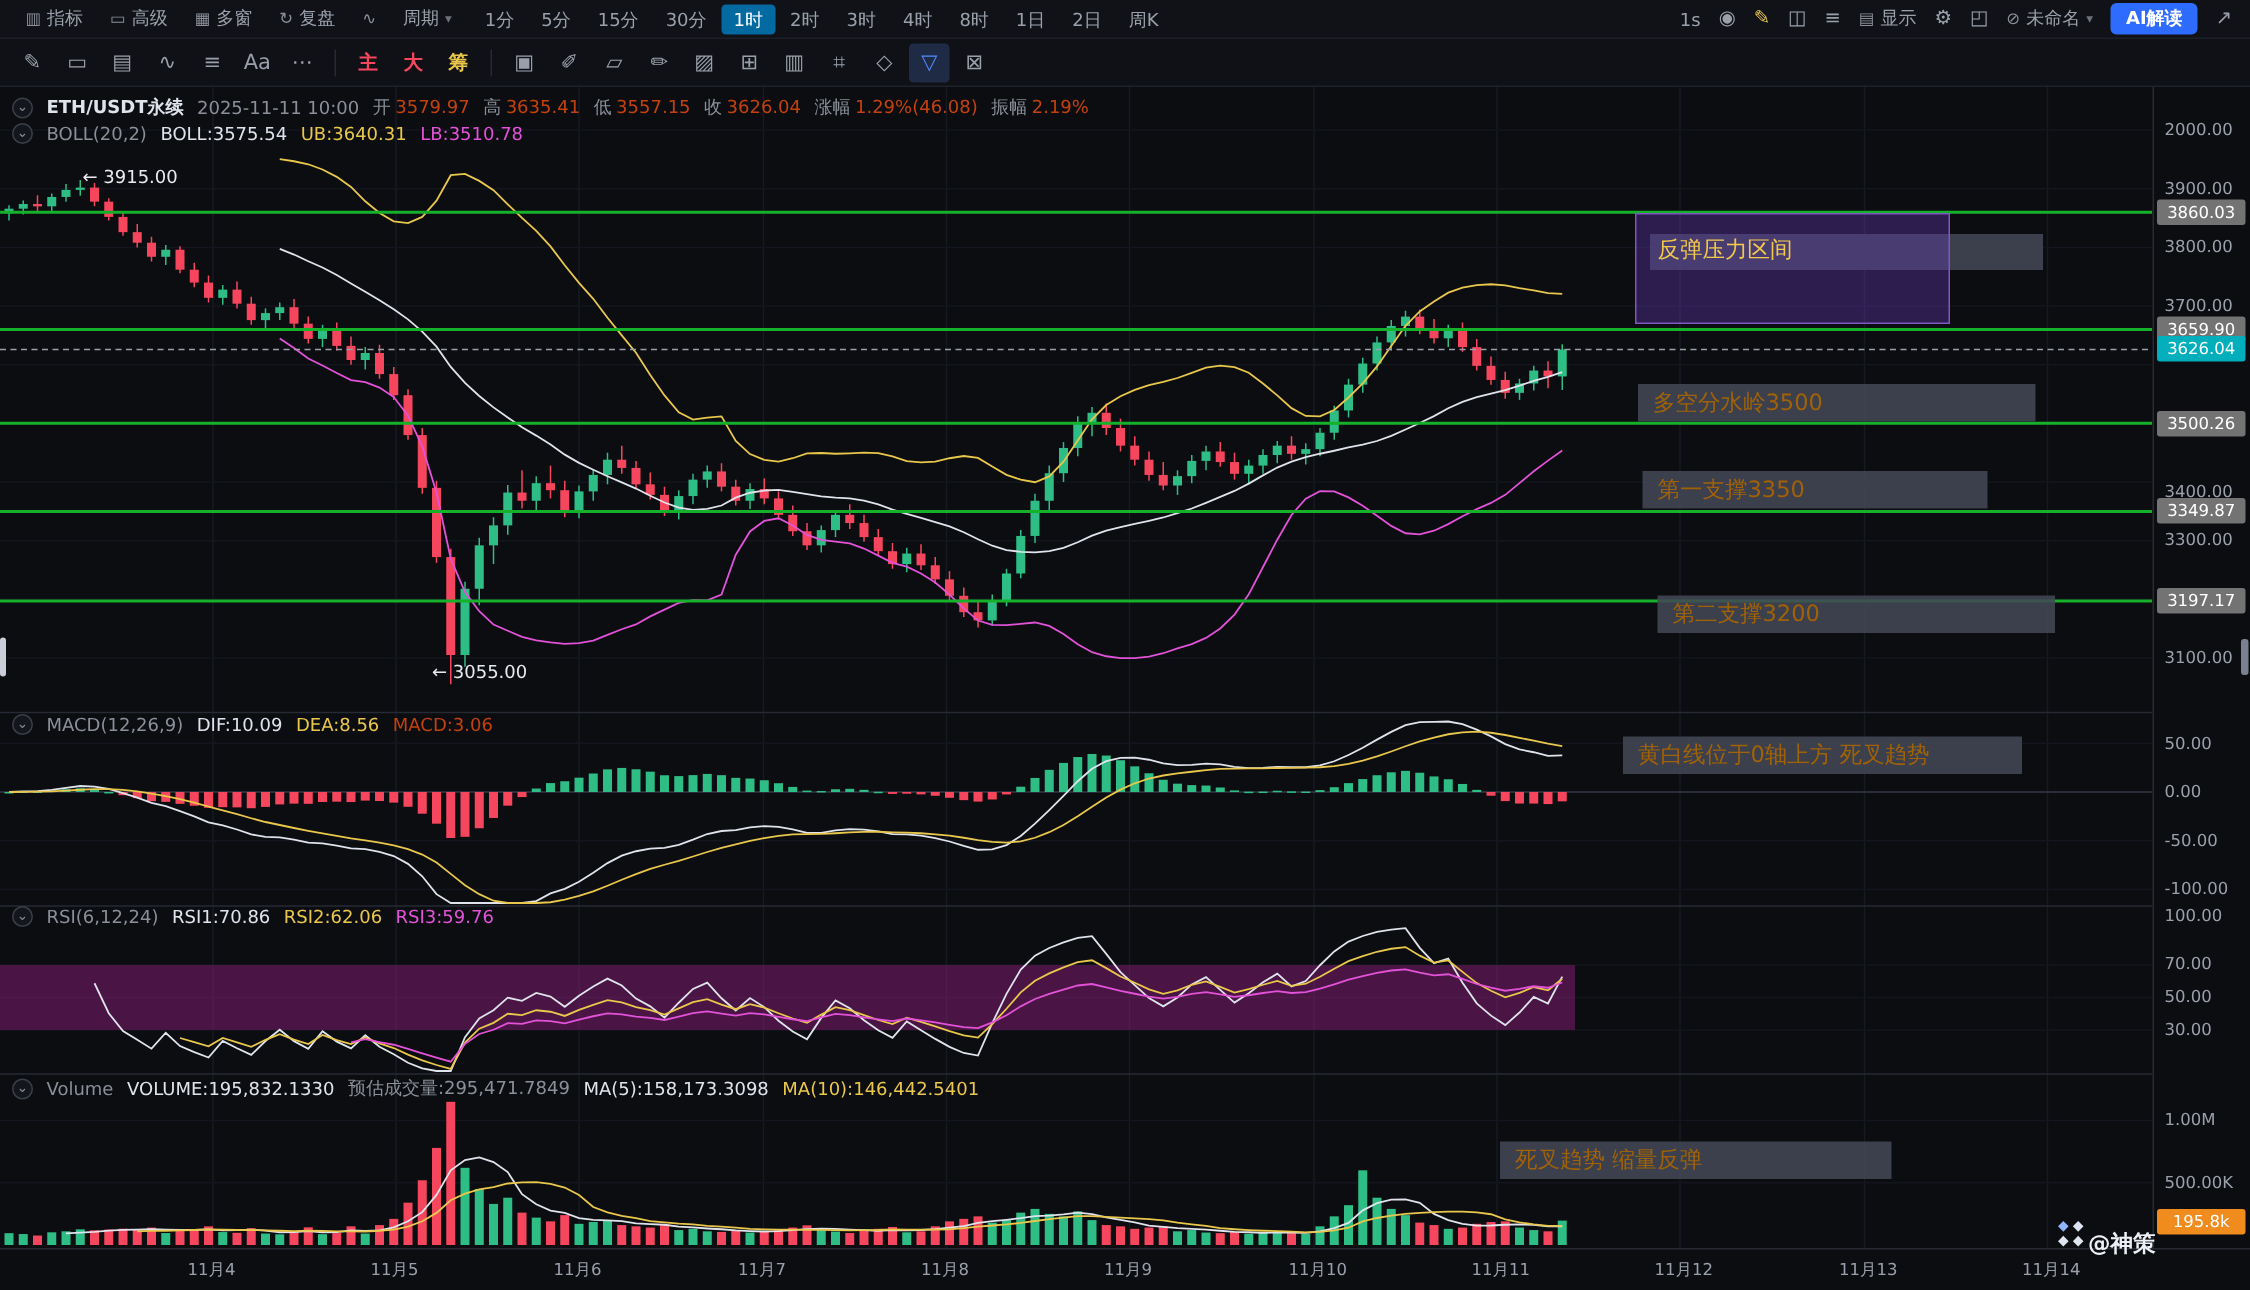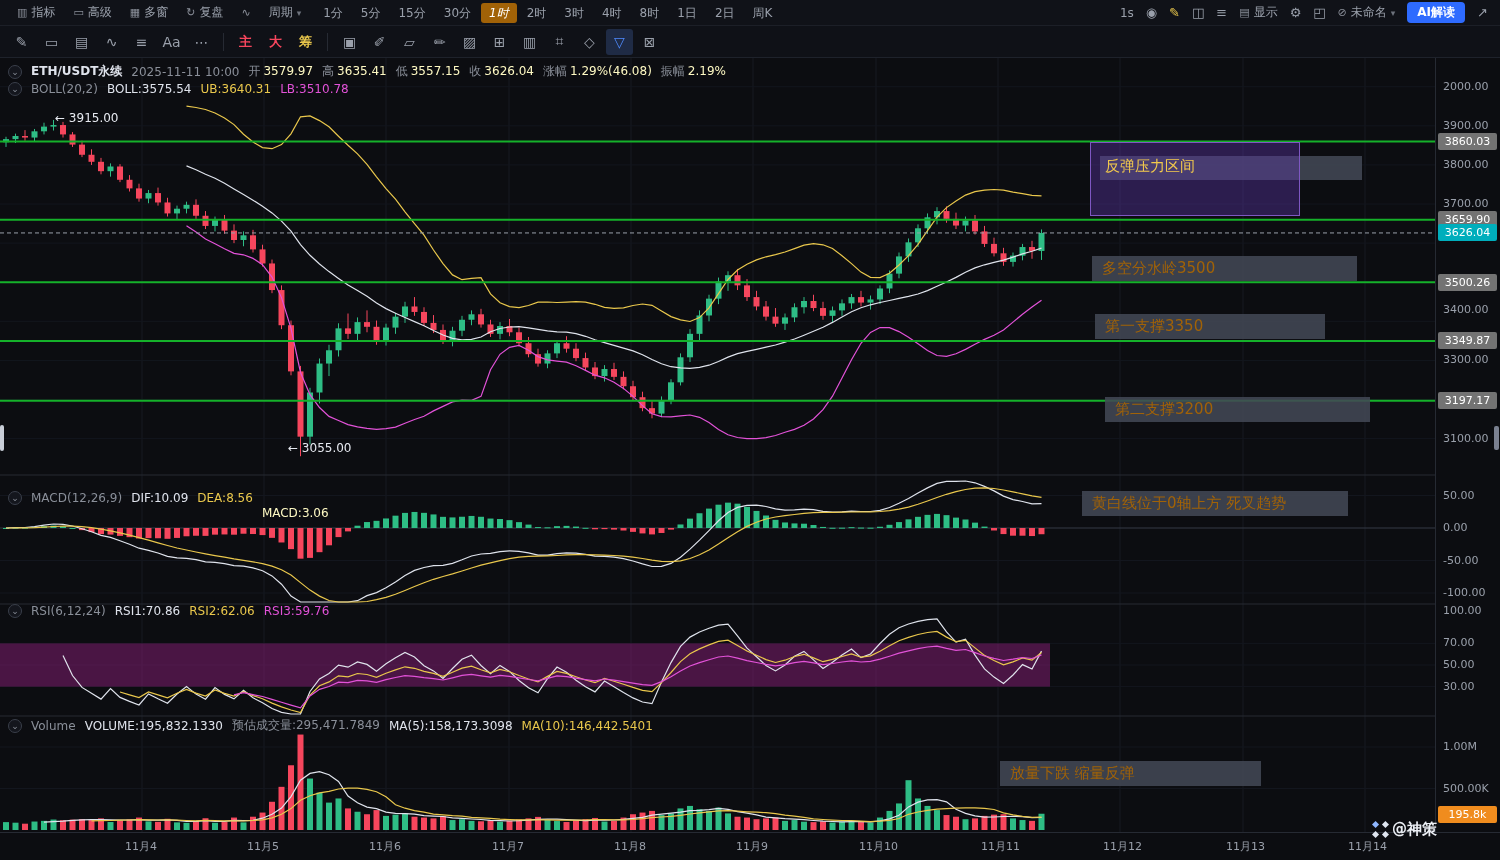--- a/index.html
+++ b/index.html
@@ -10,21 +10,21 @@
   
   .tb-top { position:absolute; top:0; left:0; right:0; height:26px; background:#101218;
     border-bottom:1px solid #1c1f27; display:flex; align-items:center; padding:0 8px;
     font-size:12px; color:#9aa0ab; z-index:20; }
   .tb-left { display:flex; align-items:center; }
   .tbtn { display:flex; align-items:center; gap:4px; padding:0 9px; height:26px; cursor:pointer; white-space:nowrap; }
   .tbicon { font-size:11px; color:#8a8f99; }
   .caret { font-size:9px; color:#6d727c; }
   .tb-tfs { display:flex; align-items:center; margin-left:4px; }
   .tf { padding:0 8px; height:20px; line-height:20px; border-radius:3px; margin:0 1px; cursor:pointer; white-space:nowrap; }
-  .tf.active { background:#a16207; color:#ffffff;font-style:italic; }
+  .tf.active { background:#0369a1; color:#ffffff; }
   .tb-right { margin-left:auto; display:flex; align-items:center; gap:12px; padding-right:4px; }
   .tb-right .ric { font-size:13px; cursor:pointer; }
   .ai-pill { background:#2e6bff; color:#fff; padding:2px 10px; border-radius:4px; font-weight:bold; cursor:pointer; }
 
   
   .tb-draw { position:absolute; top:26px; left:0; right:0; height:32px; background:#0f1117;
     border-bottom:1px solid #1e222b; display:flex; align-items:center; gap:3px; padding:0 8px; z-index:20; }
   .dtool { width:27px; height:26px; display:flex; align-items:center; justify-content:center;
     border-radius:3px; font-size:14px; color:#9aa0ab; cursor:pointer; }
   .dtool.active { background:#1f2b45; color:#4f8bff; }
@@ -33,21 +33,21 @@
 
   
   .chart-wrap { position:absolute; top:58px; left:0; width:1500px; height:802px; overflow:hidden; }
   #chart-svg { position:absolute; top:0; left:0; z-index:1; }
 
   .pane-head { position:absolute; left:8px; display:flex; align-items:center; gap:9px;
     font-size:12px; z-index:6; white-space:nowrap; }
   .chev { width:14px; height:14px; border:1px solid #3a3f4a; border-radius:50%; color:#8a8f99;
     font-size:9px; line-height:12px; text-align:center; cursor:pointer; background:#14161d; }
   .c-w { color:#dfe3ec; } .c-y { color:#e9c74c; } .c-m { color:#e252d8; }
-  .c-g { color:#fef9c3;margin-top:30px; } .c-gr { color:#8a8f99; }
+  .c-g { color:#c2410c; } .c-gr { color:#8a8f99; }
   .fld { color:#8a8f99; } .fld b { font-weight:normal; margin-left:3px; }
 
   
   .note { position:absolute; height:25px; line-height:25px; padding-left:10px;
     background:rgba(66,72,84,0.88); color:#a16207; font-size:15px; z-index:4; white-space:nowrap; }
   .pressure-bg { position:absolute; background:rgba(66,72,84,0.88); z-index:2; }
   .pressure-box { position:absolute; background:rgba(92,54,170,0.40); border:1px solid #7e57c2;
     z-index:3; color:#f2c94c; font-size:15px; padding:14px 0 0 14px; }
   .callout { position:absolute; color:#e6e9f0; font-size:12px; z-index:4; white-space:nowrap; }
 
@@ -60,21 +60,21 @@
   .ax-badge.green { background:#737373; }
   .ax-badge.teal { background:#00aebc; }
   .ax-badge.orange { background:#f08c1e; }
 
   
   .x-axis { position:absolute; top:774px; left:0; width:1500px; height:28px;
     border-top:1px solid #262a33; background:#0c0d11; z-index:5; }
   .x-lab { position:absolute; top:6px; font-size:11px; color:#9aa0ab; white-space:nowrap; }
 
   .watermark { position:absolute; left:1378px; top:762px; z-index:7; display:flex;
-    align-items:center; gap:9px; color:#eceff5; font-size:15px; font-weight:bold; }
+    gap:9px; color:#eceff5; font-size:15px; font-weight:bold; }
   .wm-logo { width:5px; height:5px; background:transparent; transform:rotate(45deg);
     box-shadow:0 -7px 0 #dfe5f0, 0 7px 0 #dfe5f0, -7px 0 0 #8fb6ff, 7px 0 0 #dfe5f0; }
   .pane-handle { position:absolute; left:0; top:367px; width:4px; height:26px;
     background:#c9ced8; border-radius:2px; z-index:6; cursor:row-resize; }
   .axis-thumb { position:absolute; left:1494px; top:368px; width:5px; height:24px;
     background:#7a8090; border-radius:2px; z-index:8; cursor:pointer; }
 </style>
 </head>
 <body>
 
@@ -706,28 +706,28 @@
     <div class="callout" style="left:55px;top:53px">← 3915.00</div>
     <div class="callout" style="left:288px;top:383px">← 3055.00</div>
 
     <div class="pressure-bg" style="left:1100px;top:98px;width:262px;height:24px"></div>
     <div class="pressure-box" style="left:1090px;top:84px;width:210px;height:74px">反弹压力区间</div>
 
     <div class="note" style="left:1092px;top:198px;width:265px">多空分水岭3500</div>
     <div class="note" style="left:1095px;top:256px;width:230px">第一支撑3350</div>
     <div class="note" style="left:1105px;top:339px;width:265px">第二支撑3200</div>
     <div class="note" style="left:1082px;top:433px;width:266px">黄白线位于0轴上方 死叉趋势</div>
-    <div class="note" style="left:1000px;top:703px;width:261px">放量下跌 缩量反弹</div>
+    <div class="note" style="left:1000px;top:703px;width:261px">死叉趋势 缩量反弹</div>
 
     <div class="axis-col" id="price-axis">
         <div class="ax-label" style="top: 21.73px;">2000.00</div>
         <div class="ax-label" style="top: 60.83px;">3900.00</div>
         <div class="ax-label" style="top: 99.93px;">3800.00</div>
         <div class="ax-label" style="top: 139.03px;">3700.00</div>
-        <div class="ax-label" style="top: 245px;">3400.00</div>
+        <div class="ax-label" style="top: 263px;">3400.00</div>
         <div class="ax-label" style="top: 295.43px;">3300.00</div>
         <div class="ax-label" style="top: 373.63px;">3100.00</div>
         <div class="ax-badge green" style="top: 74.9583px;">3860.03</div>
         <div class="ax-badge green" style="top: 153.209px;">3659.90</div>
         <div class="ax-badge teal" style="top: 166.448px;">3626.04</div>
         <div class="ax-badge green" style="top: 215.628px;">3500.26</div>
         <div class="ax-badge green" style="top: 274.431px;">3349.87</div>
         <div class="ax-badge green" style="top: 334.137px;">3197.17</div>
         <div class="ax-badge orange" style="top: 747.5px;">195.8k</div>
         <div class="ax-label" style="top: 430.5px;">50.00</div>

